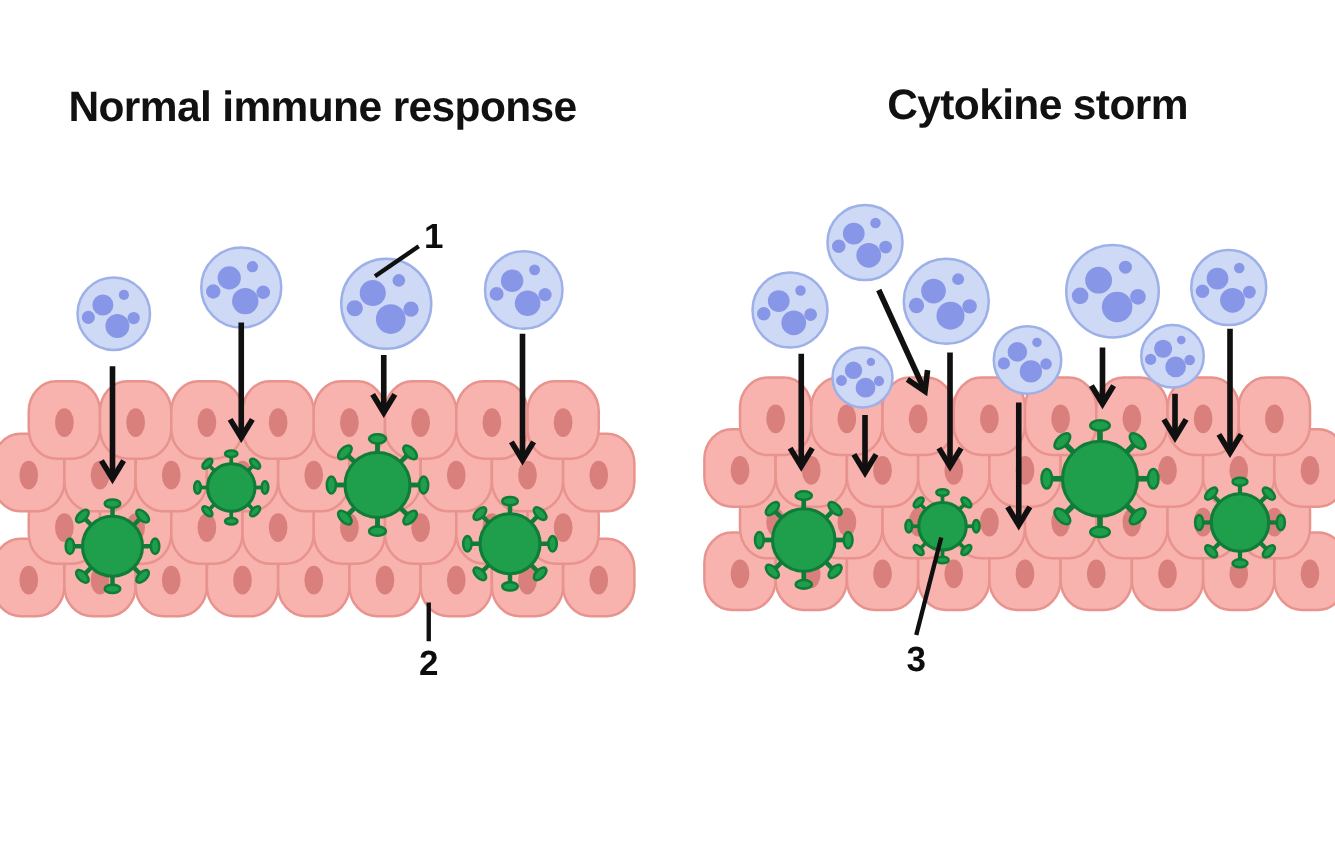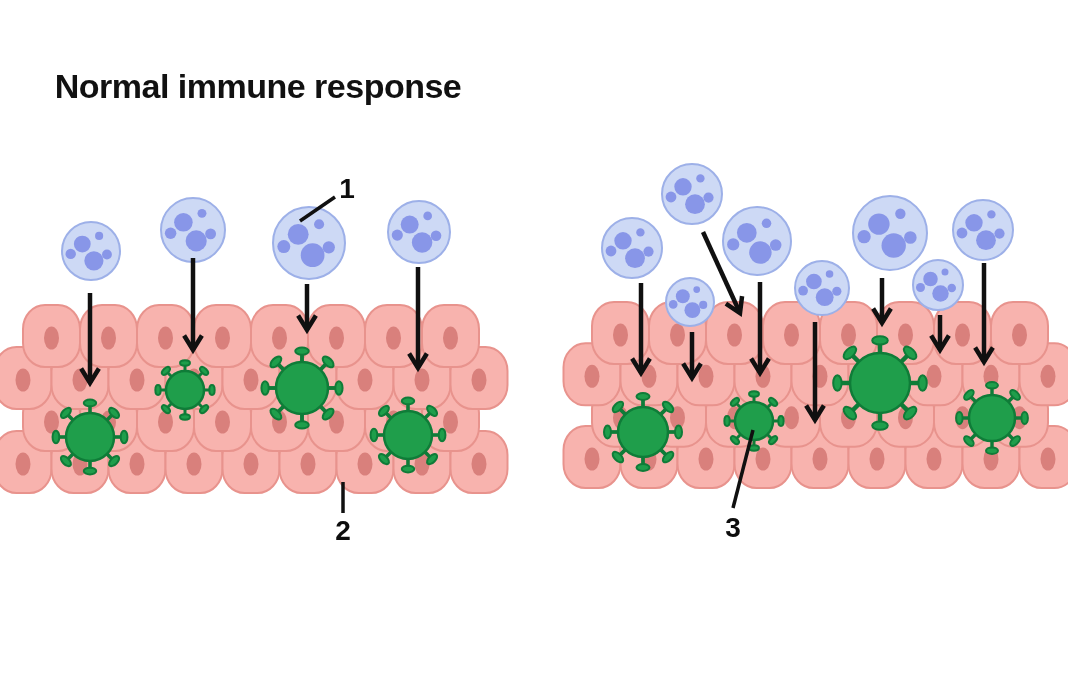--- a/index.html
+++ b/index.html
@@ -461,18 +461,19 @@
         </g>
         <g>
           <line x1="984" y1="263" x2="984" y2="362" stroke="#101010" stroke-width="4.5"></line>
           <polyline points="975.1143171081787,347.5070831249884 984,362 992.8856828918211,347.5070831249884" fill="none" stroke="#101010" stroke-width="4.5" stroke-linejoin="miter"></polyline>
         </g>
         <line x1="753" y1="430" x2="733" y2="508" stroke="#101010" stroke-width="3.5"></line>
       </g>
     </svg>
 
   <div class="panel-title" id="title-left">Normal immune response</div>
+  <div class="panel-title" id="title-right">Cytokine storm</div>
 
   <div class="num-label" id="label-1">1</div>
   <div class="num-label" id="label-2">2</div>
   <div class="num-label" id="label-3">3</div>
 
 </div>
 
 </body></html>

